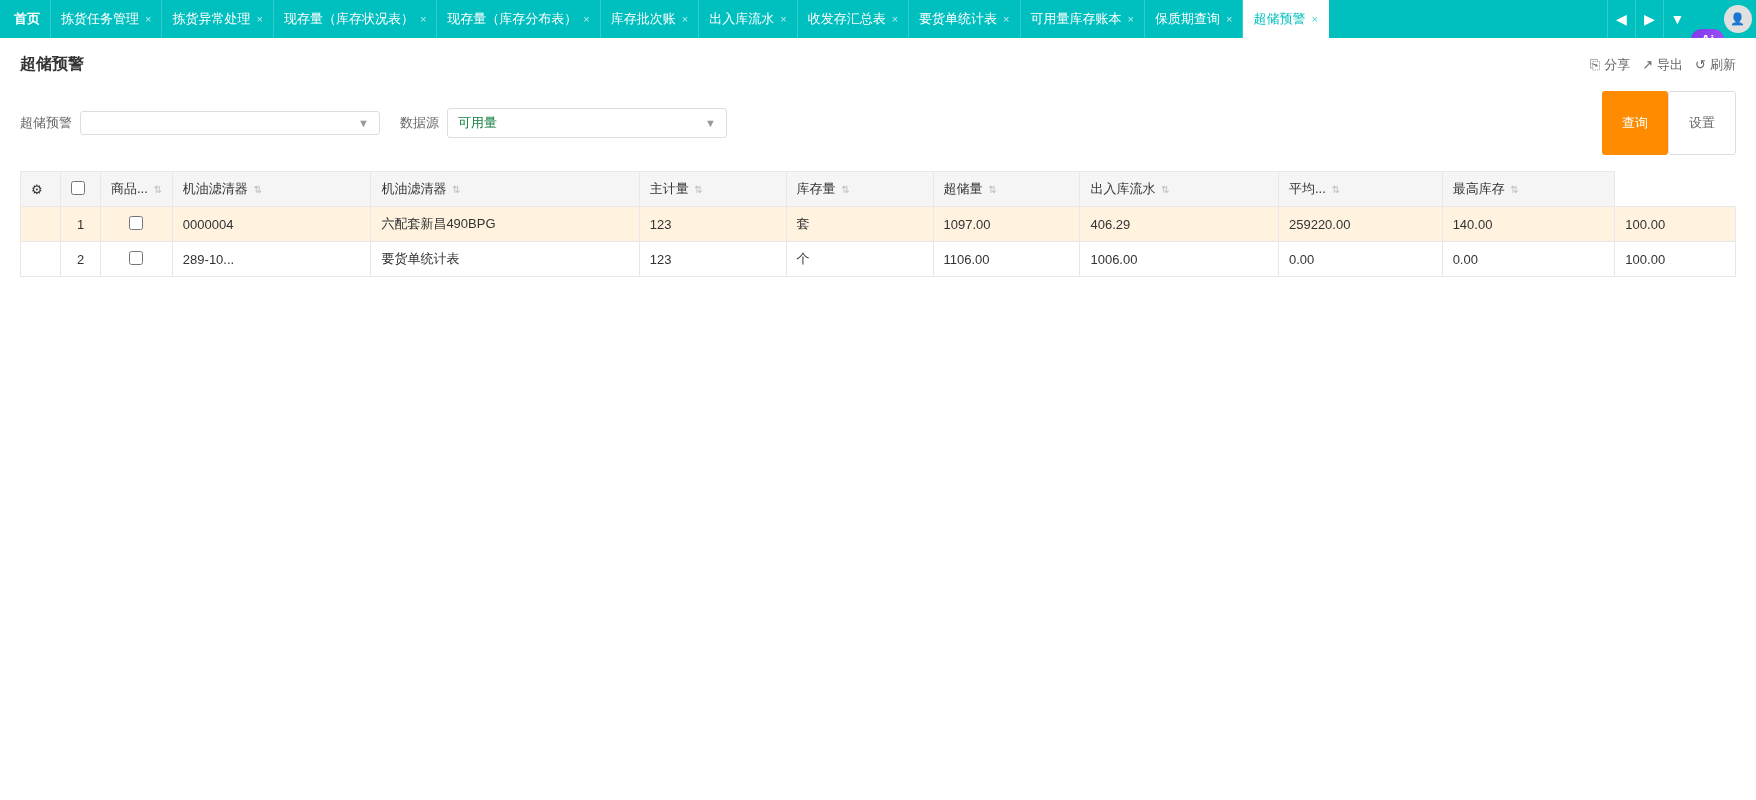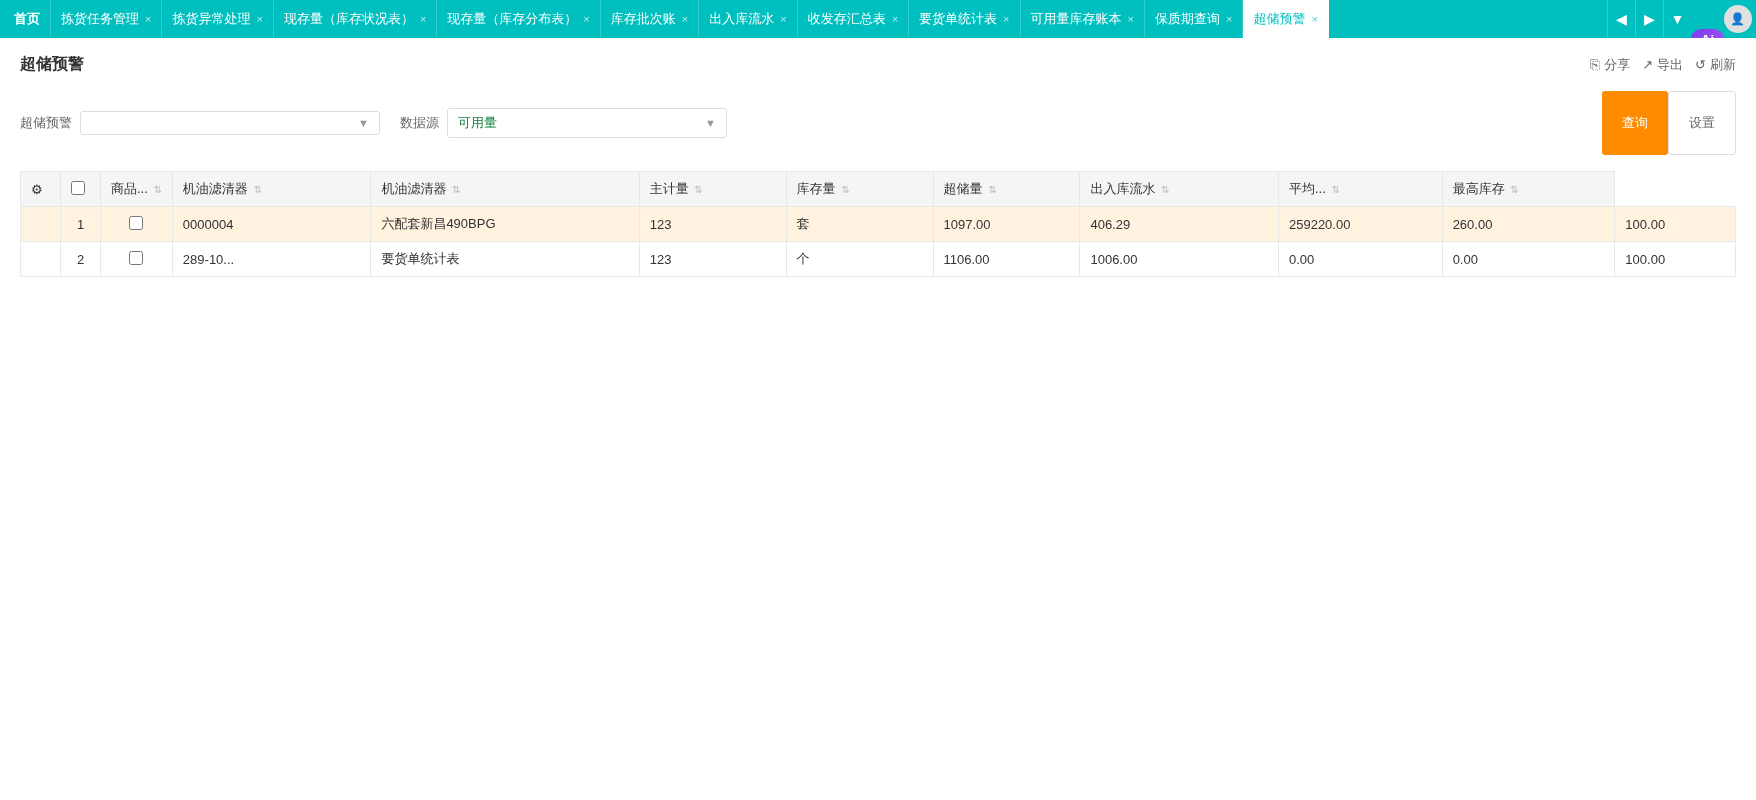--- a/index.html
+++ b/index.html
@@ -348,21 +348,21 @@
           <td class="gear-cell"></td>
           <td class="row-index">1</td>
           <td class="checkbox-cell"><input type="checkbox" style=""></td>
           <td>0000004</td>
           <td>六配套新昌490BPG</td>
           <td>123</td>
           <td>套</td>
           <td>1097.00</td>
           <td>406.29</td>
           <td>259220.00</td>
-          <td>260.00</td>
+          <td>140.00</td>
           <td>100.00</td>
         </tr>
         <tr>
           <td class="gear-cell"></td>
           <td class="row-index">2</td>
           <td class="checkbox-cell"><input type="checkbox" style=""></td>
           <td>289-10...</td>
           <td>要货单统计表</td>
           <td>123</td>
           <td>个</td>

